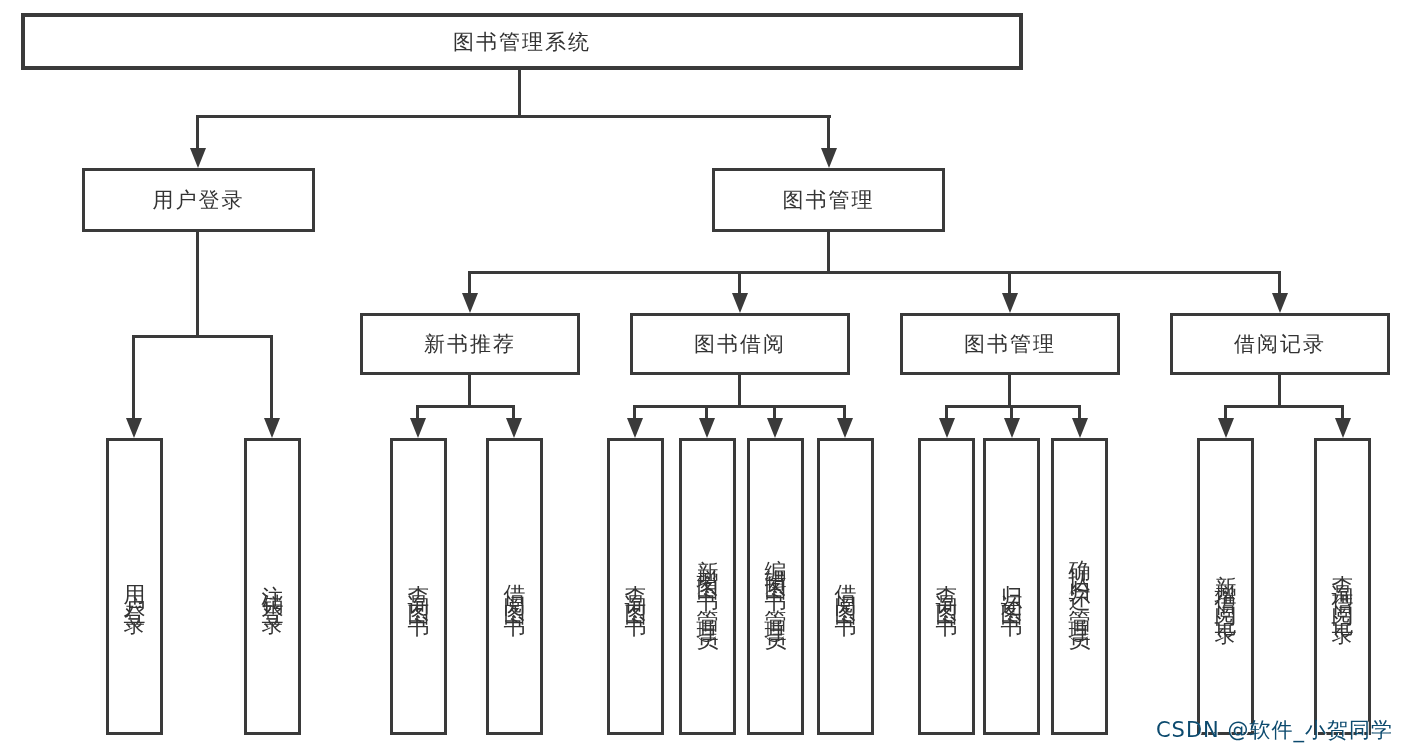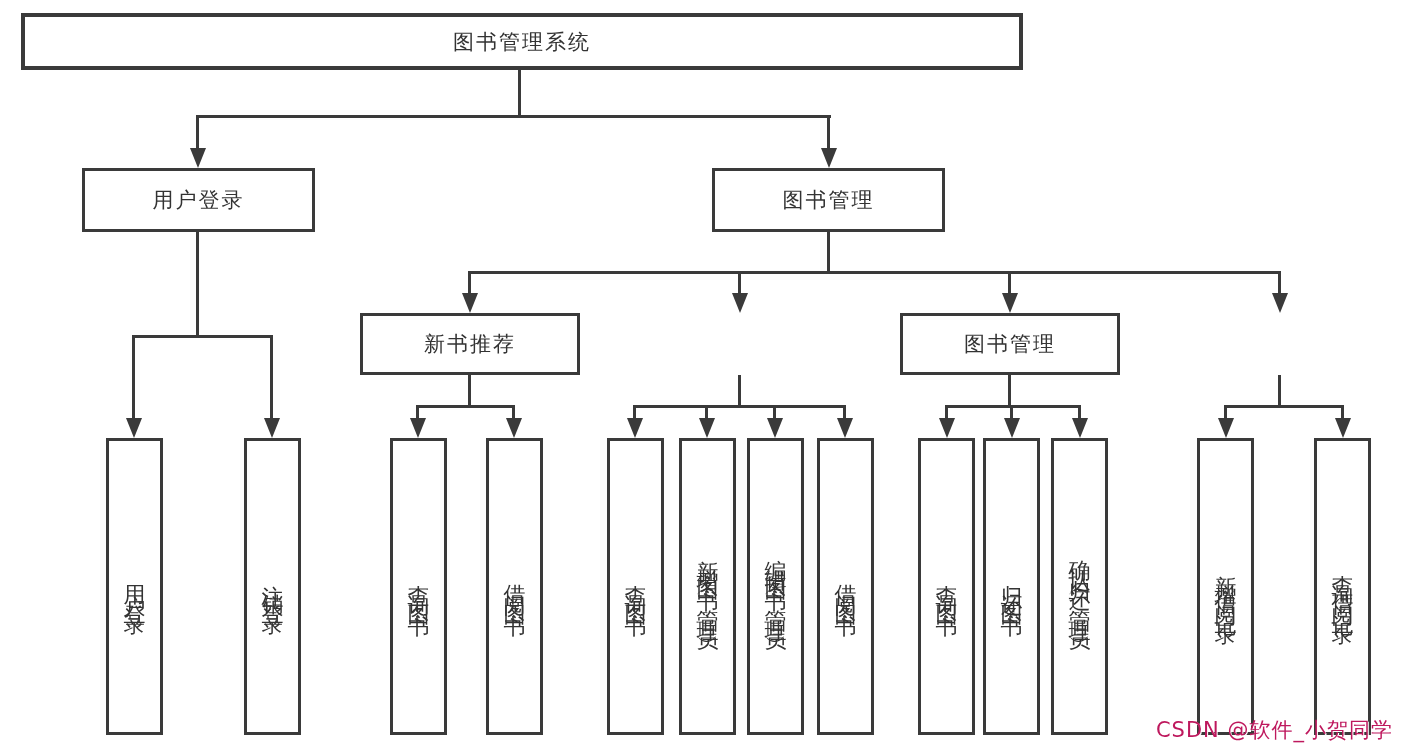--- a/index.html
+++ b/index.html
@@ -66,21 +66,21 @@
     height: 0;
     border-left: 8px solid transparent;
     border-right: 8px solid transparent;
     border-top: 20px solid #3a3a3a;
   }
   .watermark {
     position: absolute;
     top: 716px;
     right: 12px;
     font-size: 21px;
-    color: #be185d;
+    color: #0c4a6e;
     letter-spacing: 1px;
     text-shadow: 1px 1px 0 #ffffff;
     z-index: 5;
     white-space: nowrap;
   }
 </style>
 </head>
 <body>
 
 <div id="canvas">
@@ -92,22 +92,28 @@
   <div class="hbox" style="left:82px; top:168px; width:233px; height:64px;">
     <span>用户登录</span>
   </div>
   <div class="hbox" style="left:360px; top:313px; width:220px; height:62px;">
     <span>新书推荐</span>
   </div>
 
   <div class="hbox" style="left:712px; top:168px; width:233px; height:64px;">
     <span>图书管理</span>
   </div>
+  <div class="hbox" style="left:630px; top:313px; width:220px; height:62px;">
+    <span>图书借阅</span>
+  </div>
   <div class="hbox" style="left:900px; top:313px; width:220px; height:62px;">
     <span>图书管理</span>
+  </div>
+  <div class="hbox" style="left:1170px; top:313px; width:220px; height:62px;">
+    <span>借阅记录</span>
   </div>
 
   <div class="vbox" style="left:106px;">
     <span>用户登录</span>
   </div>
   <div class="vbox" style="left:244px;">
     <span>注销登录</span>
   </div>
 
   <div class="vbox" style="left:390px;">

